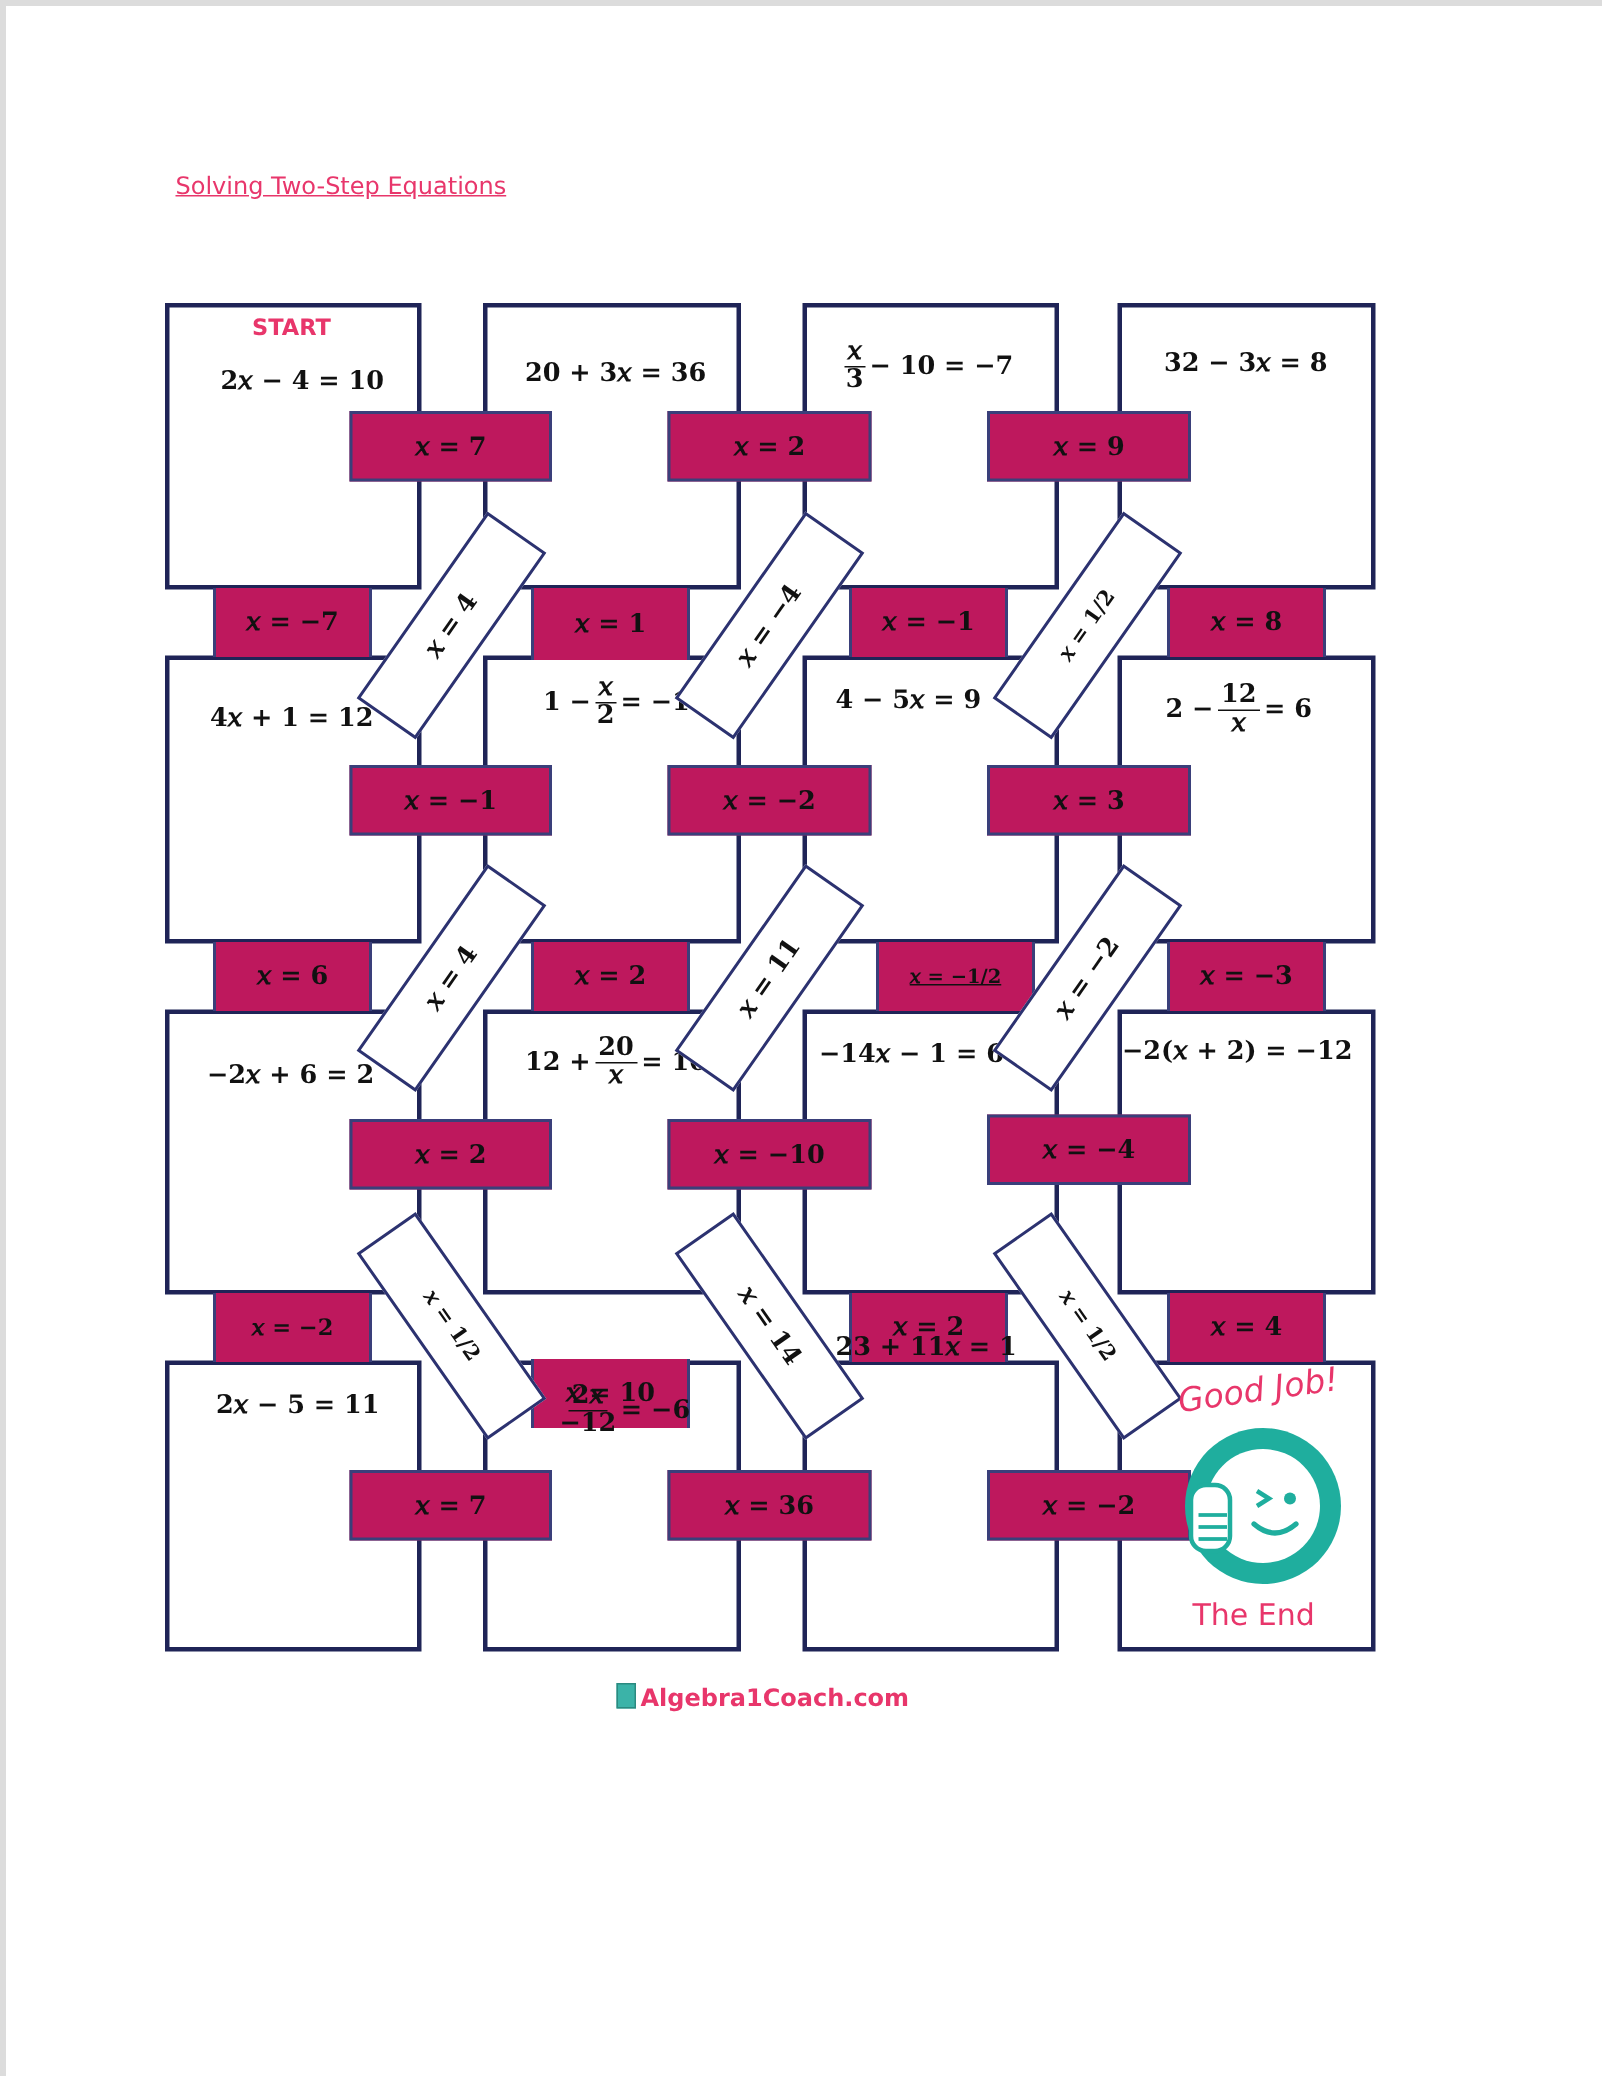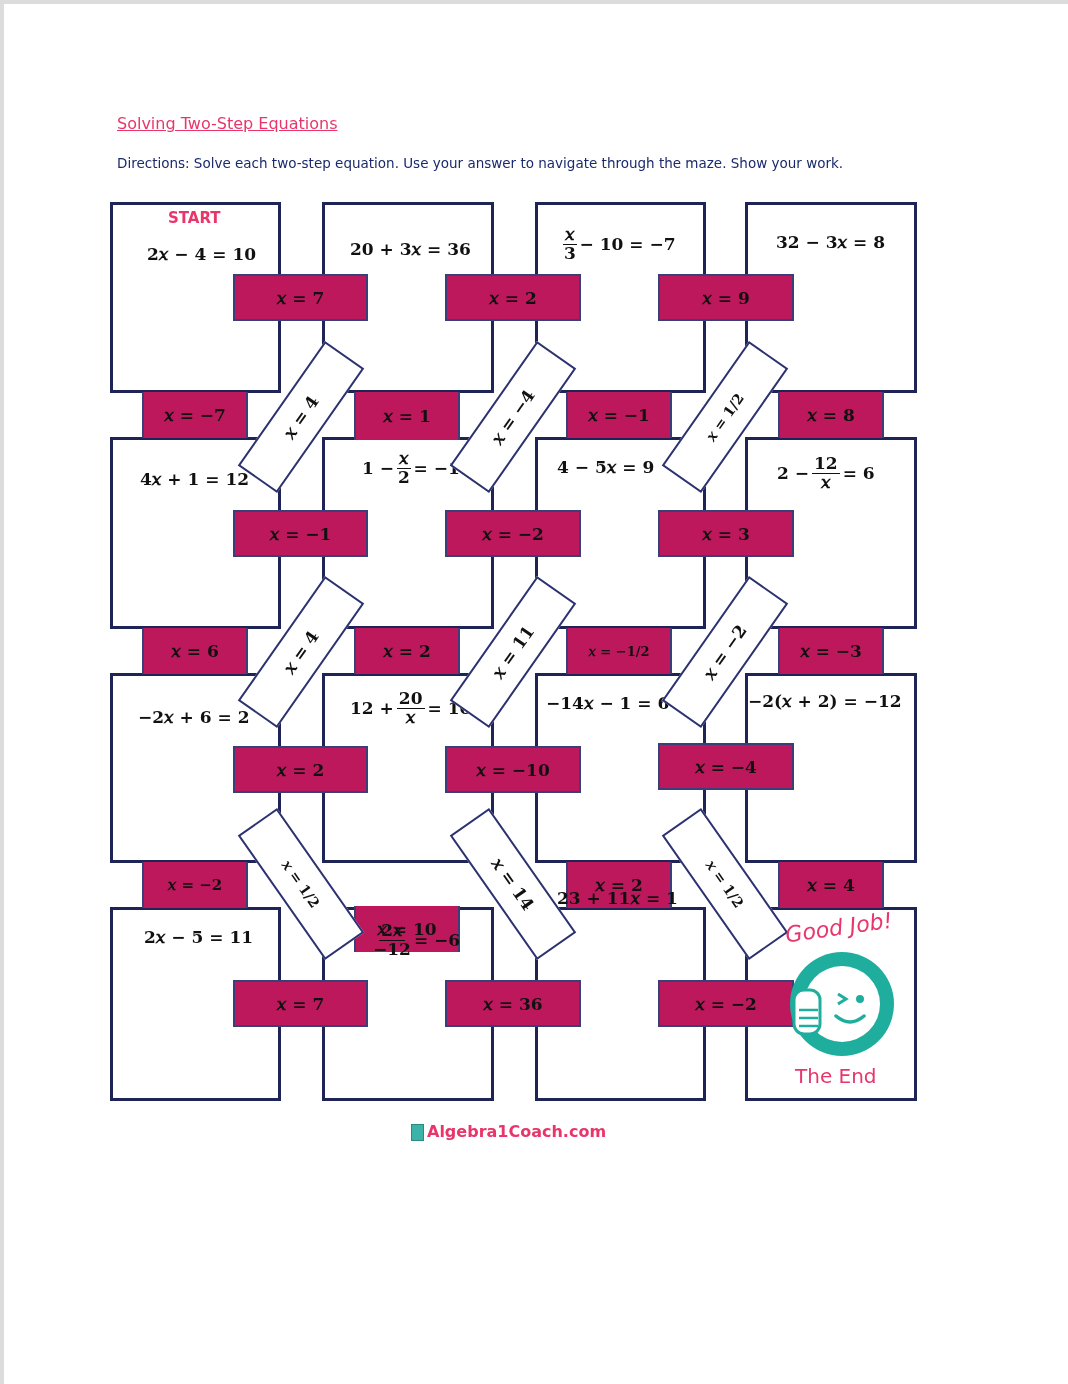--- a/index.html
+++ b/index.html
@@ -11,29 +11,28 @@
   .hconn, .vconn { position:absolute; border:2px solid #3a3f7a; background:#be185d; box-sizing:border-box; display:flex; align-items:center; justify-content:center; font-weight:bold; font-size:17px; color:#111; z-index:3; }
   .vconn { border-top:none; border-bottom:none; z-index:1; }
   .dconn { position:absolute; width:152px; height:48px; border:2px solid #2c3270; background:#fff; box-sizing:border-box; display:flex; align-items:center; justify-content:center; font-weight:bold; font-size:17px; color:#111; z-index:4; }
   .eq { position:absolute; font-weight:bold; font-size:17px; color:#111; white-space:nowrap; z-index:2; display:flex; align-items:center; }
   .frac { display:inline-flex; flex-direction:column; align-items:center; line-height:1.05; margin:0 3px; }
   .frac .num { border-bottom:1.5px solid #111; padding:0 2px; }
   .start { position:absolute; left:168px; top:209px; font-family:"DejaVu Sans", sans-serif; font-weight:bold; font-size:15px; color:#e8366b; z-index:2; }
   .goodjob { position:absolute; left:785px; top:915px; font-family:"DejaVu Sans", sans-serif; font-size:22px; color:#e8366b; transform:rotate(-8deg); z-index:5; font-style:italic; }
   .theend { position:absolute; left:795px; top:1064px; font-family:"DejaVu Sans", sans-serif; font-size:20px; color:#e8366b; z-index:5; }
   .smiley { position:absolute; left:780px; top:950px; width:118px; height:110px; z-index:5; }
-  .footer { position:absolute; left:411px; top:1122px; font-family:"DejaVu Sans", sans-serif; font-weight:bold; font-size:16px; color:#e8366b; display:flex; align-items:flex-end; gap:3px; }
+  .footer { position:absolute; left:411px; top:1122px; font-family:"DejaVu Sans", sans-serif; font-weight:bold; font-size:16px; color:#e8366b; display:flex; align-items:flex-start; gap:3px; }
   .calc { width:11px; height:15px; background:#3bb3a8; border:1px solid #2b8a80; display:inline-block; }
 </style>
 </head>
 <body>
 
 <div class="page">
   <div class="title">Solving Two-Step Equations</div>
-  <div class="directions">Directions: Solve each two-step equation. Use your answer to navigate through the maze. Show your work.</div>
 </div>
 
 <div class="box" style="left:110px;top:202px;width:171px;height:191px;"></div>
 <div class="box" style="left:322px;top:202px;width:172px;height:191px;"></div>
 <div class="box" style="left:535px;top:202px;width:171px;height:191px;"></div>
 <div class="box" style="left:745px;top:202px;width:172px;height:191px;"></div>
 
 <div class="box" style="left:110px;top:437px;width:171px;height:192px;"></div>
 <div class="box" style="left:322px;top:437px;width:172px;height:192px;"></div>
 <div class="box" style="left:535px;top:437px;width:171px;height:192px;"></div>
@@ -119,21 +118,21 @@
 <div class="hconn" style="left:445px;top:980px;width:136px;height:47px;">𝑥 = 36</div>
 <div class="hconn" style="left:658px;top:980px;width:136px;height:47px;">𝑥 = −2</div>
 
 <div class="vconn" style="left:142px;top:392px;width:106px;height:46px;">𝑥 = −7</div>
 <div class="vconn" style="left:354px;top:392px;width:106px;height:48px;">𝑥 = 1</div>
 <div class="vconn" style="left:566px;top:392px;width:106px;height:46px;">𝑥 = −1</div>
 <div class="vconn" style="left:778px;top:392px;width:106px;height:46px;">𝑥 = 8</div>
 
 <div class="vconn" style="left:142px;top:628px;width:106px;height:46px;">𝑥 = 6</div>
 <div class="vconn" style="left:354px;top:628px;width:106px;height:46px;">𝑥 = 2</div>
-<div class="vconn" style="left:566px;top:628px;width:106px;height:46px;font-size:13px;">
+<div class="vconn" style="left:584px;top:628px;width:106px;height:46px;font-size:13px;text-decoration:underline;">
   <span>𝑥 = −1/2</span>
 </div>
 <div class="vconn" style="left:778px;top:628px;width:106px;height:46px;">𝑥 = −3</div>
 
 <div class="vconn" style="left:142px;top:862px;width:106px;height:46px;font-size:15px;">𝑥 = −2</div>
 <div class="vconn" style="left:354px;top:906px;width:106px;height:46px;">𝑥 = 10</div>
 <div class="vconn" style="left:566px;top:862px;width:106px;height:46px;">𝑥 = 2</div>
 <div class="vconn" style="left:778px;top:862px;width:106px;height:46px;">𝑥 = 4</div>
 
 <div class="dconn" style="left:225px;top:393px;transform:rotate(-55deg);">𝑥 = 4</div>

